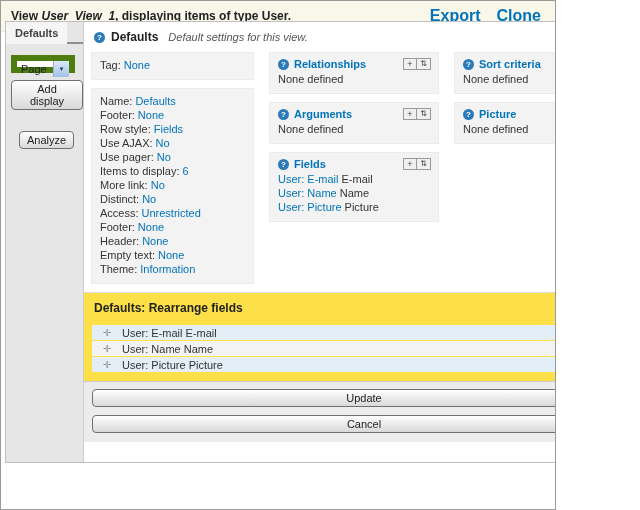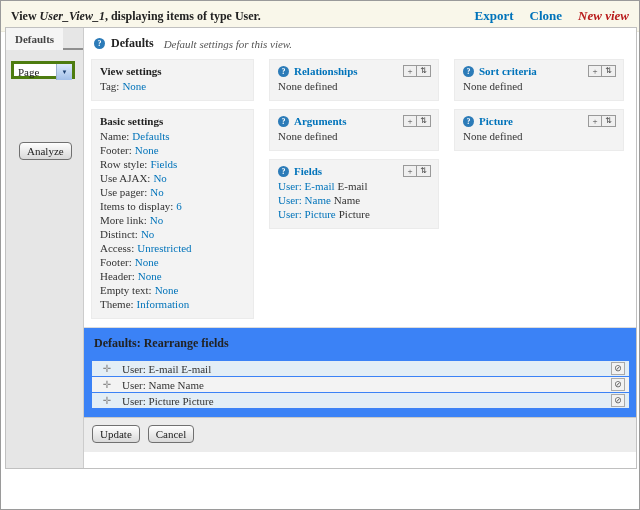--- a/index.html
+++ b/index.html
@@ -1,54 +1,54 @@
 <!DOCTYPE html>
 <html><head>
 <meta charset="utf-8">
 <style>
   * { margin:0; padding:0; box-sizing:border-box; }
   html,body { background:#fff; }
   body { font-family:"Liberation Sans","DejaVu Sans",sans-serif; }
 
-  .screen { position:relative; width:640px; height:510px; background:#fff;
-            border:1px solid #9a9a9a; overflow:hidden;font-family:Liberation Serif, serif; }
+  .screen { position:relative; width:556px; height:510px; background:#fff;
+            border:1px solid #9a9a9a; overflow:hidden; }
 
   
   .topbar { position:absolute; left:0; top:0; width:638px; height:31px;
             background:#f9f7ea; border-bottom:1px solid #eceadb;
             display:flex; align-items:center; justify-content:space-between;
             padding:0 10px; }
   .topbar-title { font-size:12px; font-weight:bold; color:#222; }
   .topbar-title .vname { font-style:italic; }
-  .topbar-links { display:flex; gap:16px; font-size:13px; font-weight:bold; }
+  .topbar-links { display:flex; gap:16px; font-size:16px; font-weight:bold; }
   .topbar-links a { color:#0073ba; text-decoration:none; cursor:pointer; }
   .topbar-links a.newview { color:#b91c1c; font-style:italic; }
 
   
-  .workspace { position:absolute; left:4px; top:26px; width:632px; height:442px;
+  .workspace { position:absolute; left:4px; top:20px; width:632px; height:442px;
                border:1px solid #c0c0c0; background:#fff; display:flex; }
 
   
   .sidebar { width:78px; flex:none; background:#e6e6e6; border-right:1px solid #cccccc; }
   .tabstrip { height:22px; border-bottom:2px solid #8f8f8f; }
   .tab { display:inline-block; height:22px; padding:5px 9px 0 9px; background:#f5f5f5;
          font-size:11px; font-weight:bold; color:#444; cursor:pointer; }
   .select { position:relative; width:64px; height:18px; background:#fff;
-            border:3px solid #4d7c0f; margin:11px 0 0 5px; font-size:11px;
+            border:6px solid #4d7c0f; margin:11px 0 0 5px; font-size:11px;
             color:#222; cursor:pointer; }
   .sel-val { position:absolute; left:4px; top:2px; }
   .sel-arrow { position:absolute; right:0; top:0; width:16px; height:16px;
                background:linear-gradient(#dce9fb,#a3c0e8); border-left:1px solid #9ab0cf;
                font-size:6px; color:#1b3e6f; display:flex; align-items:center;
                justify-content:center; }
   .btn { display:inline-block; border:1px solid #707070; border-radius:4px;
          background:linear-gradient(#fefefe,#d9d9d9); font-size:11px; color:#222;
          padding:2px 7px; cursor:pointer; font-family:inherit; }
   .add-display { margin:7px 0 0 5px; }
-  .analyze { margin:45px 0 0 13px;text-align:center; }
+  .analyze { margin:21px 0 0 13px;text-align:center; }
 
   
   .main { flex:1; background:#fff; padding:6px 8px 0 6px; overflow:hidden; }
   .disp-header { display:flex; align-items:center; padding:2px 0 8px 4px; }
   .help { display:inline-block; width:11px; height:11px; border-radius:6px; flex:none;
           background:#2c7bb8; color:#fff; font-size:8px; font-weight:bold;
           text-align:center; line-height:11px; cursor:pointer; }
   .disp-title { font-size:12px; font-weight:bold; color:#222; margin-left:6px; }
   .disp-desc { font-size:11px; font-style:italic; color:#555; margin-left:10px; }
 
@@ -65,35 +65,35 @@
   .op { width:14px; height:12px; border:1px solid #999; background:#f0f0f0;
         font-size:9px; line-height:10px; text-align:center; color:#444; cursor:pointer; }
   .op + .op { border-left:none; font-size:8px; }
   .line { font-size:11px; line-height:14px; color:#333; white-space:nowrap; }
   .line a { color:#0073ba; text-decoration:none; cursor:pointer; }
   .line .val { margin-left:3px; }
   .line .ftxt { margin-left:3px; color:#333; }
   .empty-text { font-size:11px; line-height:14px; color:#333; }
 
   
-  .rearrange { margin:8px -8px 0 -6px; border-top:1px solid #dcdcdc; background:#3b82f6; }
+  .rearrange { margin:8px -8px 0 -6px; border-top:1px solid #dcdcdc; background:#fde047; }
   .re-title { font-size:12px; font-weight:bold; color:#222; padding:8px 0 10px 10px; }
   .re-rows { padding:0 7px 8px 8px; }
   .re-row { display:flex; align-items:center; height:15px; font-size:11px;
             color:#333; margin-bottom:1px; }
   .re-row.odd { background:#e3eef6; }
   .re-row.even { background:#f3f3f3; }
   .drag { color:#8a8a8a; font-size:10px; width:30px; text-align:center;
           cursor:move; flex:none; }
   .re-label { flex:1; }
   .re-remove { width:14px; height:13px; border:1px solid #aaa; background:#f2f2f2;
                color:#555; font-size:9px; line-height:11px; text-align:center;
                margin-right:4px; flex:none; cursor:pointer; }
   .re-footer { border-top:1px solid #c9c9c9; background:#ececec;
-               padding:7px 0 9px 8px; display:flex; gap:8px; }
+               padding:7px 0 9px 8px; display:flex; gap:8px;flex-direction:column; }
 </style>
 </head>
 <body>
 
 <div class="screen">
 
   <div class="topbar">
     <div class="topbar-title"><span>View </span><span class="vname">User_View_1</span><span>, displaying items of type User.</span></div>
     <div class="topbar-links">
       <a>Export</a>
@@ -105,44 +105,43 @@
   <div class="workspace">
 
     <div class="sidebar">
       <div class="tabstrip">
         <span class="tab">Defaults</span>
       </div>
       <div class="select">
         <span class="sel-val">Page</span>
         <span class="sel-arrow">▼</span>
       </div>
+      <button class="btn add-display">Add display</button>
       <br>
       <button class="btn analyze">Analyze</button>
     </div>
 
     <div class="main">
 
       <div class="disp-header">
         <span class="help">?</span>
         <span class="disp-title">Defaults</span>
         <span class="disp-desc">Default settings for this view.</span>
       </div>
 
       <div class="columns">
 
         <div class="col col1">
           <div class="box">
-            <div class="box-title">View settings</div>
             <div class="line">
               <span>Tag:</span><a class="val">None</a>
             </div>
           </div>
 
           <div class="box">
-            <div class="box-title">Basic settings</div>
             <div class="line"><span>Name:</span><a class="val">Defaults</a></div>
             <div class="line"><span>Footer:</span><a class="val">None</a></div>
             <div class="line"><span>Row style:</span><a class="val">Fields</a></div>
             <div class="line"><span>Use AJAX:</span><a class="val">No</a></div>
             <div class="line"><span>Use pager:</span><a class="val">No</a></div>
             <div class="line"><span>Items to display:</span><a class="val">6</a></div>
             <div class="line"><span>More link:</span><a class="val">No</a></div>
             <div class="line"><span>Distinct:</span><a class="val">No</a></div>
             <div class="line"><span>Access:</span><a class="val">Unrestricted</a></div>
             <div class="line"><span>Footer:</span><a class="val">None</a></div>

